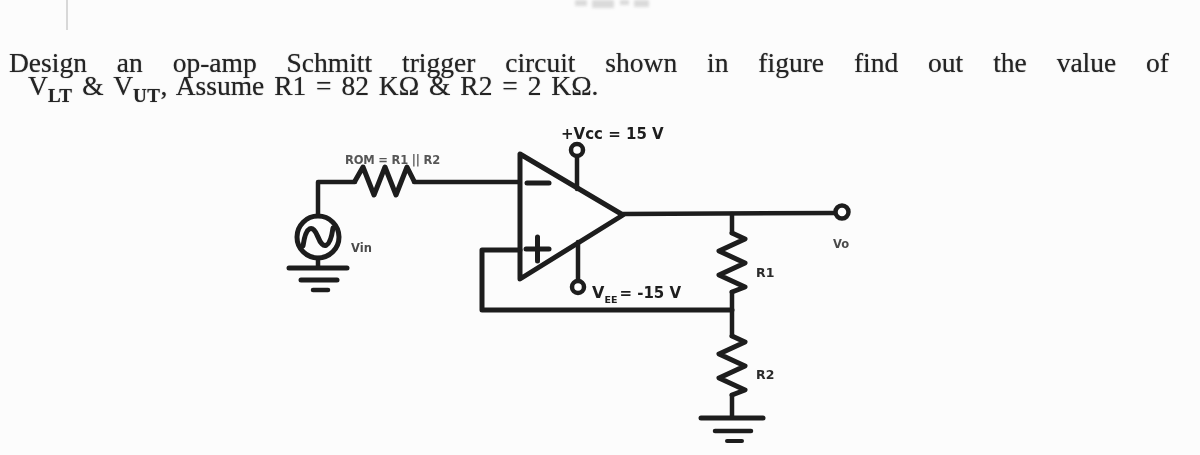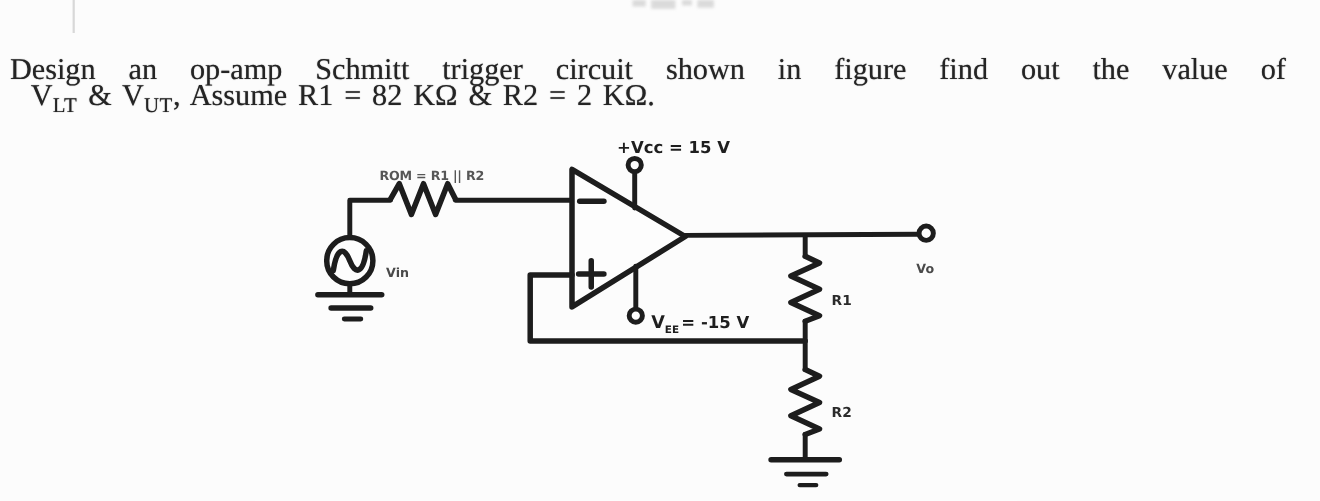--- a/index.html
+++ b/index.html
@@ -32,20 +32,21 @@
     line-height: 30px;
     color: #242424;
     text-shadow: 0 0 1px rgba(40,40,40,.65);
     word-spacing: 3px;
     white-space: nowrap;
   }
   .sub {
     font-size: 19px;
     vertical-align: -7px;
     letter-spacing: .5px;
+    font-weight: bold;
   }
   
   .edge-line {
     position: absolute;
     left: 66px; top: 0;
     width: 2px; height: 30px;
     background: #c9c9c9;
     opacity: .7;
     filter: blur(.6px);
   }

